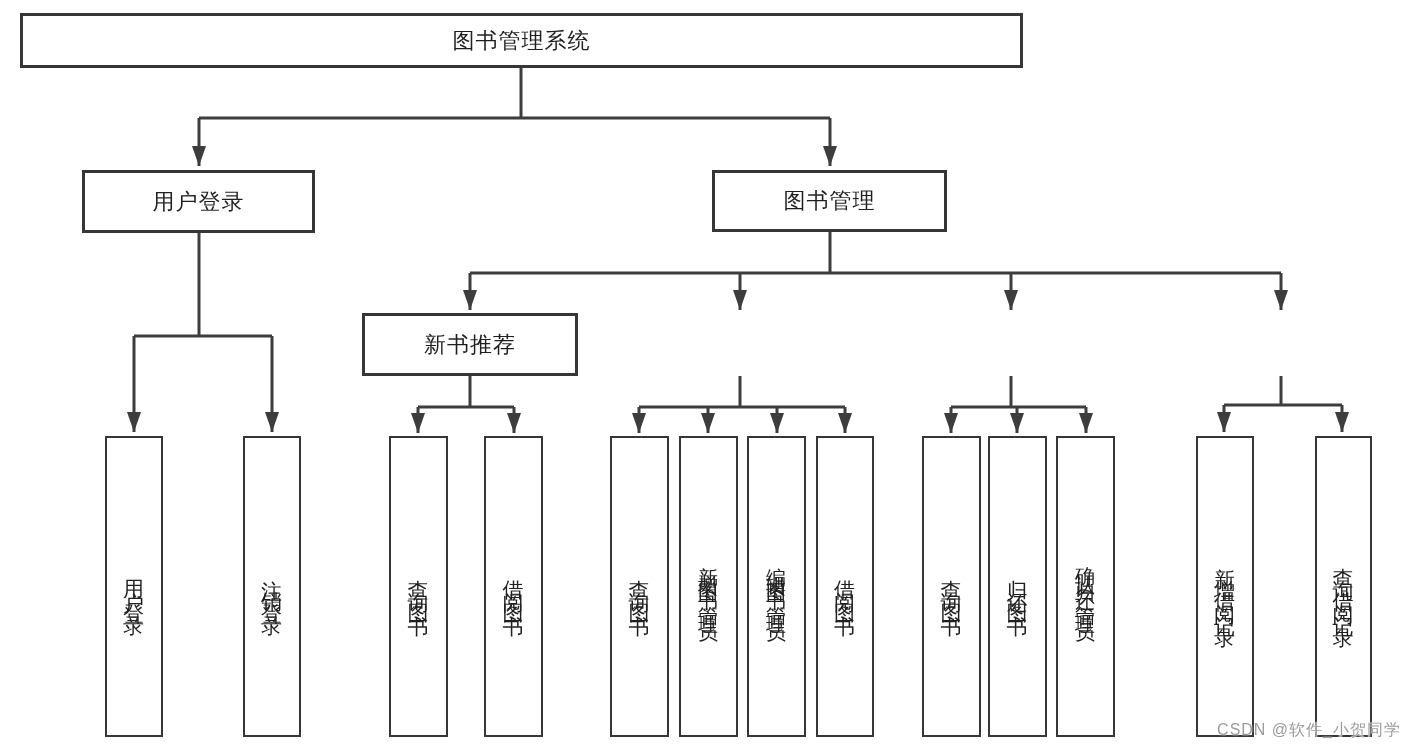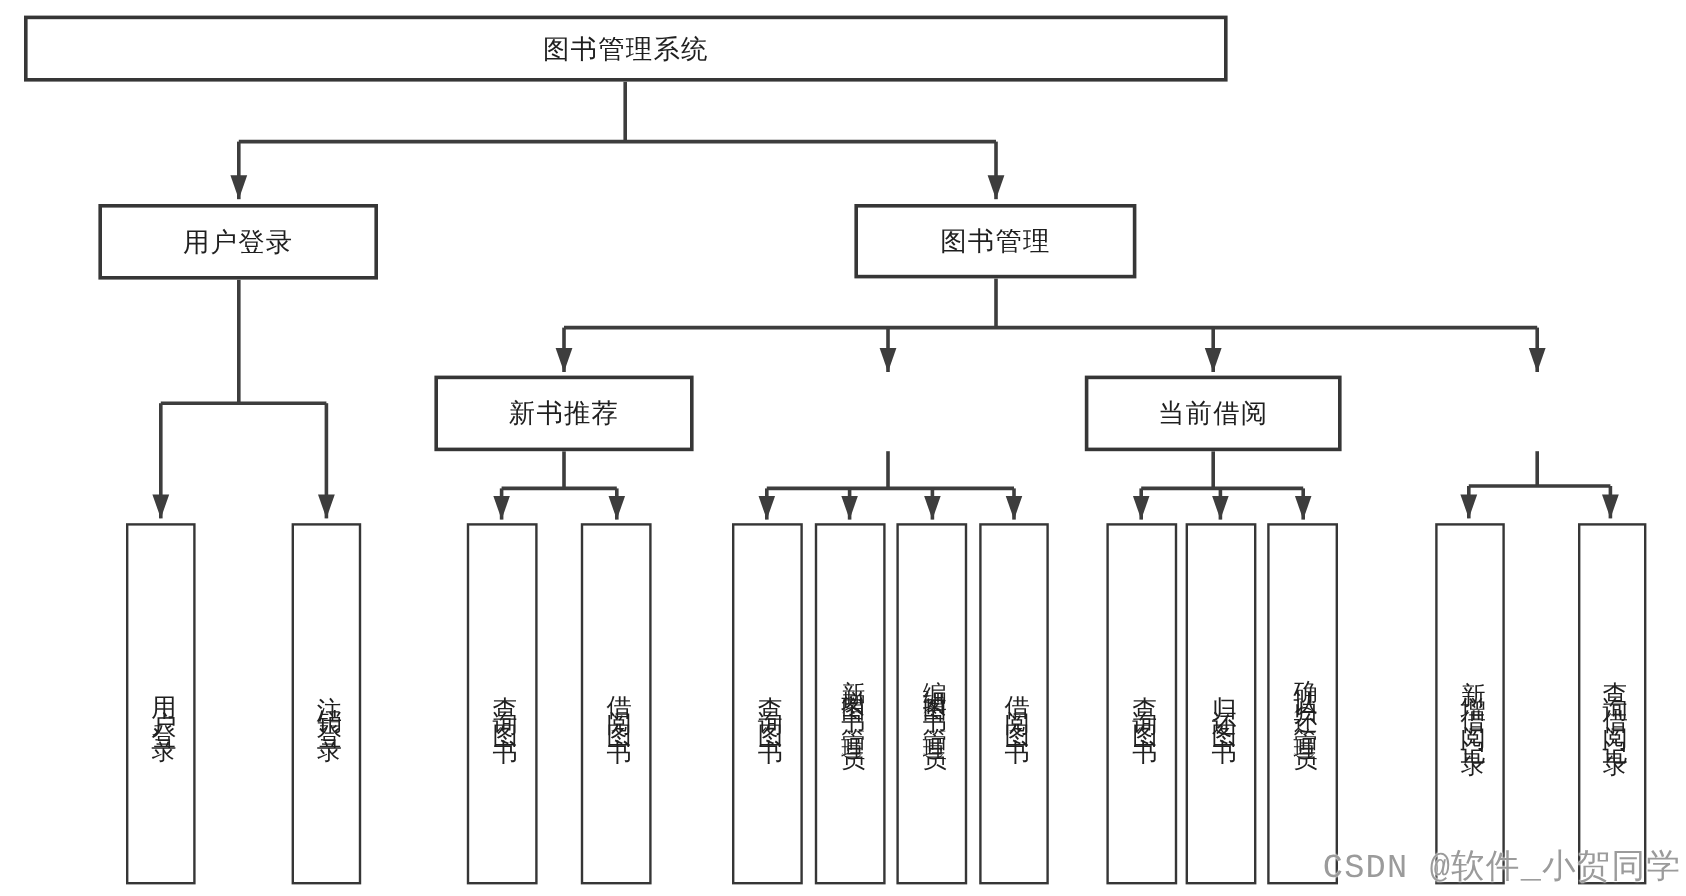--- a/index.html
+++ b/index.html
@@ -1,36 +1,36 @@
 <!DOCTYPE html>
 <html><head>
 <meta charset="utf-8">
 <style>
   html,body{margin:0;padding:0;background:#ffffff;}
   body{
     font-family:"Liberation Sans", sans-serif;
     width:1405px;height:747px;position:relative;overflow:hidden;
   }
-  #canvas{position:absolute;left:0;top:0;width:1405px;height:747px;background:#ffffff;font-family:Liberation Mono, monospace;}
+  #canvas{position:absolute;left:0;top:0;width:1405px;height:747px;background:#ffffff;}
   #wires{position:absolute;left:0;top:0;width:1405px;height:747px;z-index:1;}
   .box{
     position:absolute;box-sizing:border-box;background:#ffffff;
     border:3px solid #363636;display:flex;align-items:center;justify-content:center;
     z-index:2;color:#1f1f1f;
   }
   .box.h span{font-size:22px;letter-spacing:1px;white-space:nowrap;}
   .box.v{border-width:2.5px;}
   .box.v .vt{
     writing-mode:vertical-rl;text-orientation:mixed;
     font-size:21px;letter-spacing:12px;line-height:1;white-space:nowrap;
   }
   .box.v .vt.long{font-size:20px;letter-spacing:8px;}
   #watermark{
     position:absolute;right:4px;bottom:6px;z-index:5;
-    font-size:28px;color:#9b9b9b;letter-spacing:1px;
+    font-size:16px;color:#9b9b9b;letter-spacing:1px;
     text-shadow:0 0 2px #ffffff,0 0 1px #ffffff;white-space:nowrap;
   }
 </style>
 </head>
 <body>
 
 <div id="canvas">
 
   <svg id="wires" viewBox="0 0 1405 747" xmlns="http://www.w3.org/2000/svg">
     <defs>
@@ -89,23 +89,20 @@
   <div class="box h" style="left:82px;top:170px;width:233px;height:63px">
     <span>用户登录</span>
   </div>
   <div class="box h" style="left:712px;top:170px;width:235px;height:62px">
     <span>图书管理</span>
   </div>
 
   <div class="box h" style="left:362px;top:313px;width:216px;height:63px">
     <span>新书推荐</span>
   </div>
-  <div class="box h" style="left:904px;top:313px;width:214px;height:63px">
-    <span>当前借阅</span>
-  </div>
 
   <div class="box v" style="left:105px;top:436px;width:58px;height:301px">
     <span class="vt">用户登录</span>
   </div>
   <div class="box v" style="left:243px;top:436px;width:58px;height:301px">
     <span class="vt">注销登录</span>
   </div>
 
   <div class="box v" style="left:389px;top:436px;width:59px;height:301px">
     <span class="vt">查询图书</span>

